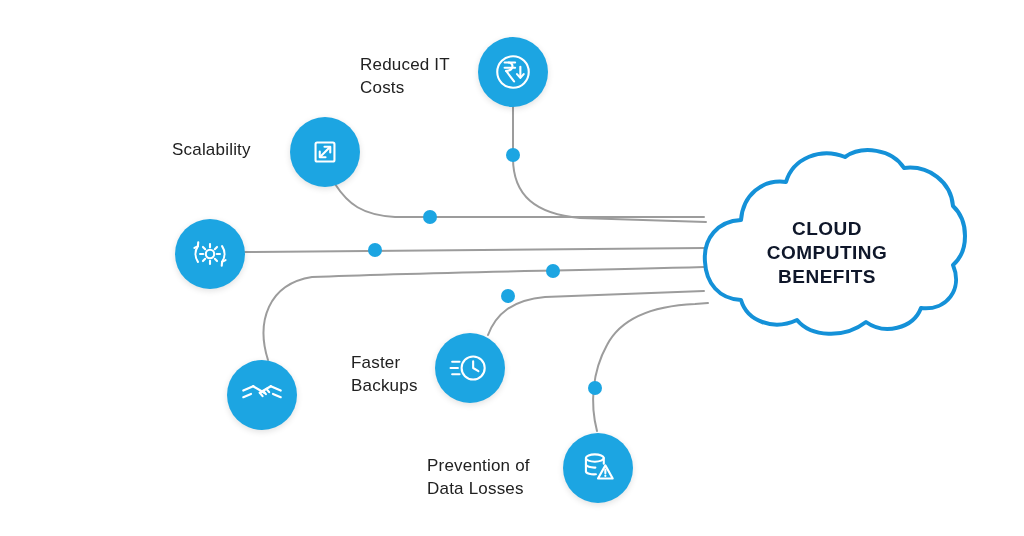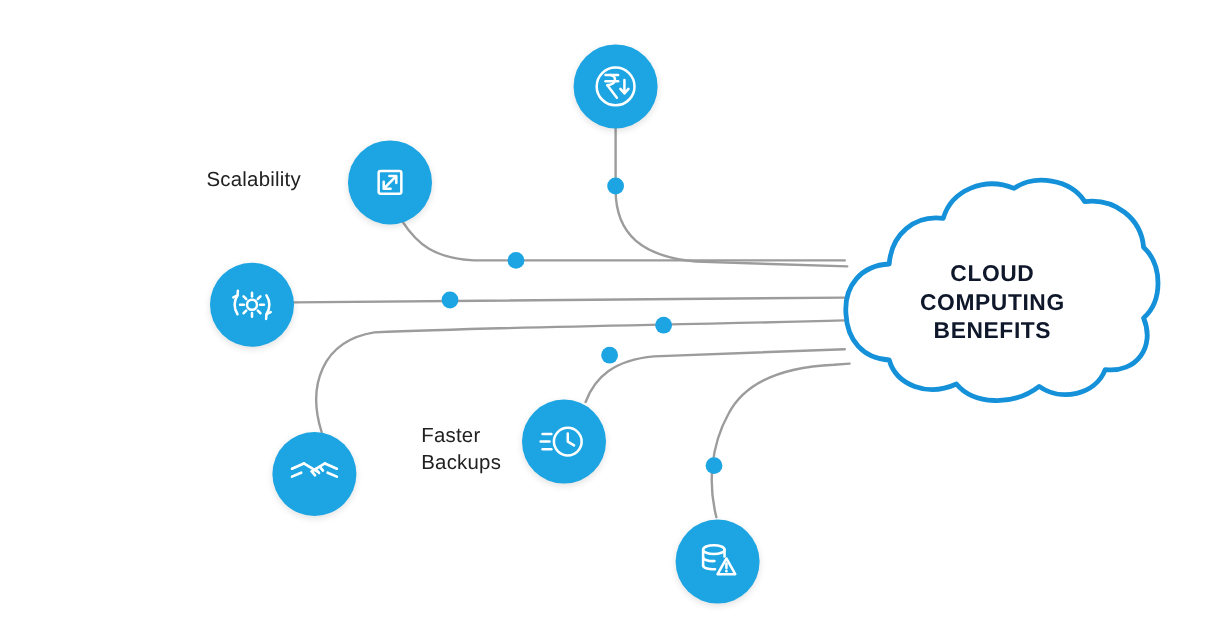--- a/index.html
+++ b/index.html
@@ -79,20 +79,22 @@
     <svg class="icon" width="42" height="42" viewBox="0 0 40 40">
       <circle cx="20" cy="20" r="15"></circle>
       <path d="M12 11 H22"></path>
       <path d="M12 16 H22"></path>
       <path d="M16 11 C21 11.5 21 18.5 13.5 19"></path>
       <path d="M13.5 19 L21 29"></path>
       <path d="M27 15 V25"></path>
       <path d="M23.8 22 L27 25.6 L30.2 22"></path>
     </svg>
   </div>
+  <div class="label" style="left:360px;top:53px;">Reduced IT
+Costs</div>
 
   <div class="node" style="left:290px;top:117px;">
     <svg class="icon" width="42" height="42" viewBox="0 0 40 40">
       <rect x="11" y="11" width="18" height="18" rx="1.5"></rect>
       <path d="M15.5 24.5 L24.5 15.5"></path>
       <path d="M19.5 15 H25 V20.5"></path>
       <path d="M20.5 25 H15 V19.5"></path>
     </svg>
   </div>
   <div class="label" style="left:172px;top:138px;">Scalability</div>
@@ -146,14 +148,16 @@
       <ellipse cx="17" cy="10.5" rx="8.5" ry="3.5"></ellipse>
       <path d="M8.5 10.5 V23"></path>
       <path d="M25.5 10.5 V16"></path>
       <path d="M8.5 16.5 C8.5 18.6 13 19.8 17.5 19.6"></path>
       <path d="M8.5 23 C8.5 25.2 13.5 26.4 18 26"></path>
       <path d="M27 17.5 L34 30 H20 Z"></path>
       <path d="M27 21.5 V25"></path>
       <path d="M27 27.2 V27.6"></path>
     </svg>
   </div>
+  <div class="label" style="left:427px;top:454px;">Prevention of
+Data Losses</div>
 
 </div>
 
 </body></html>

